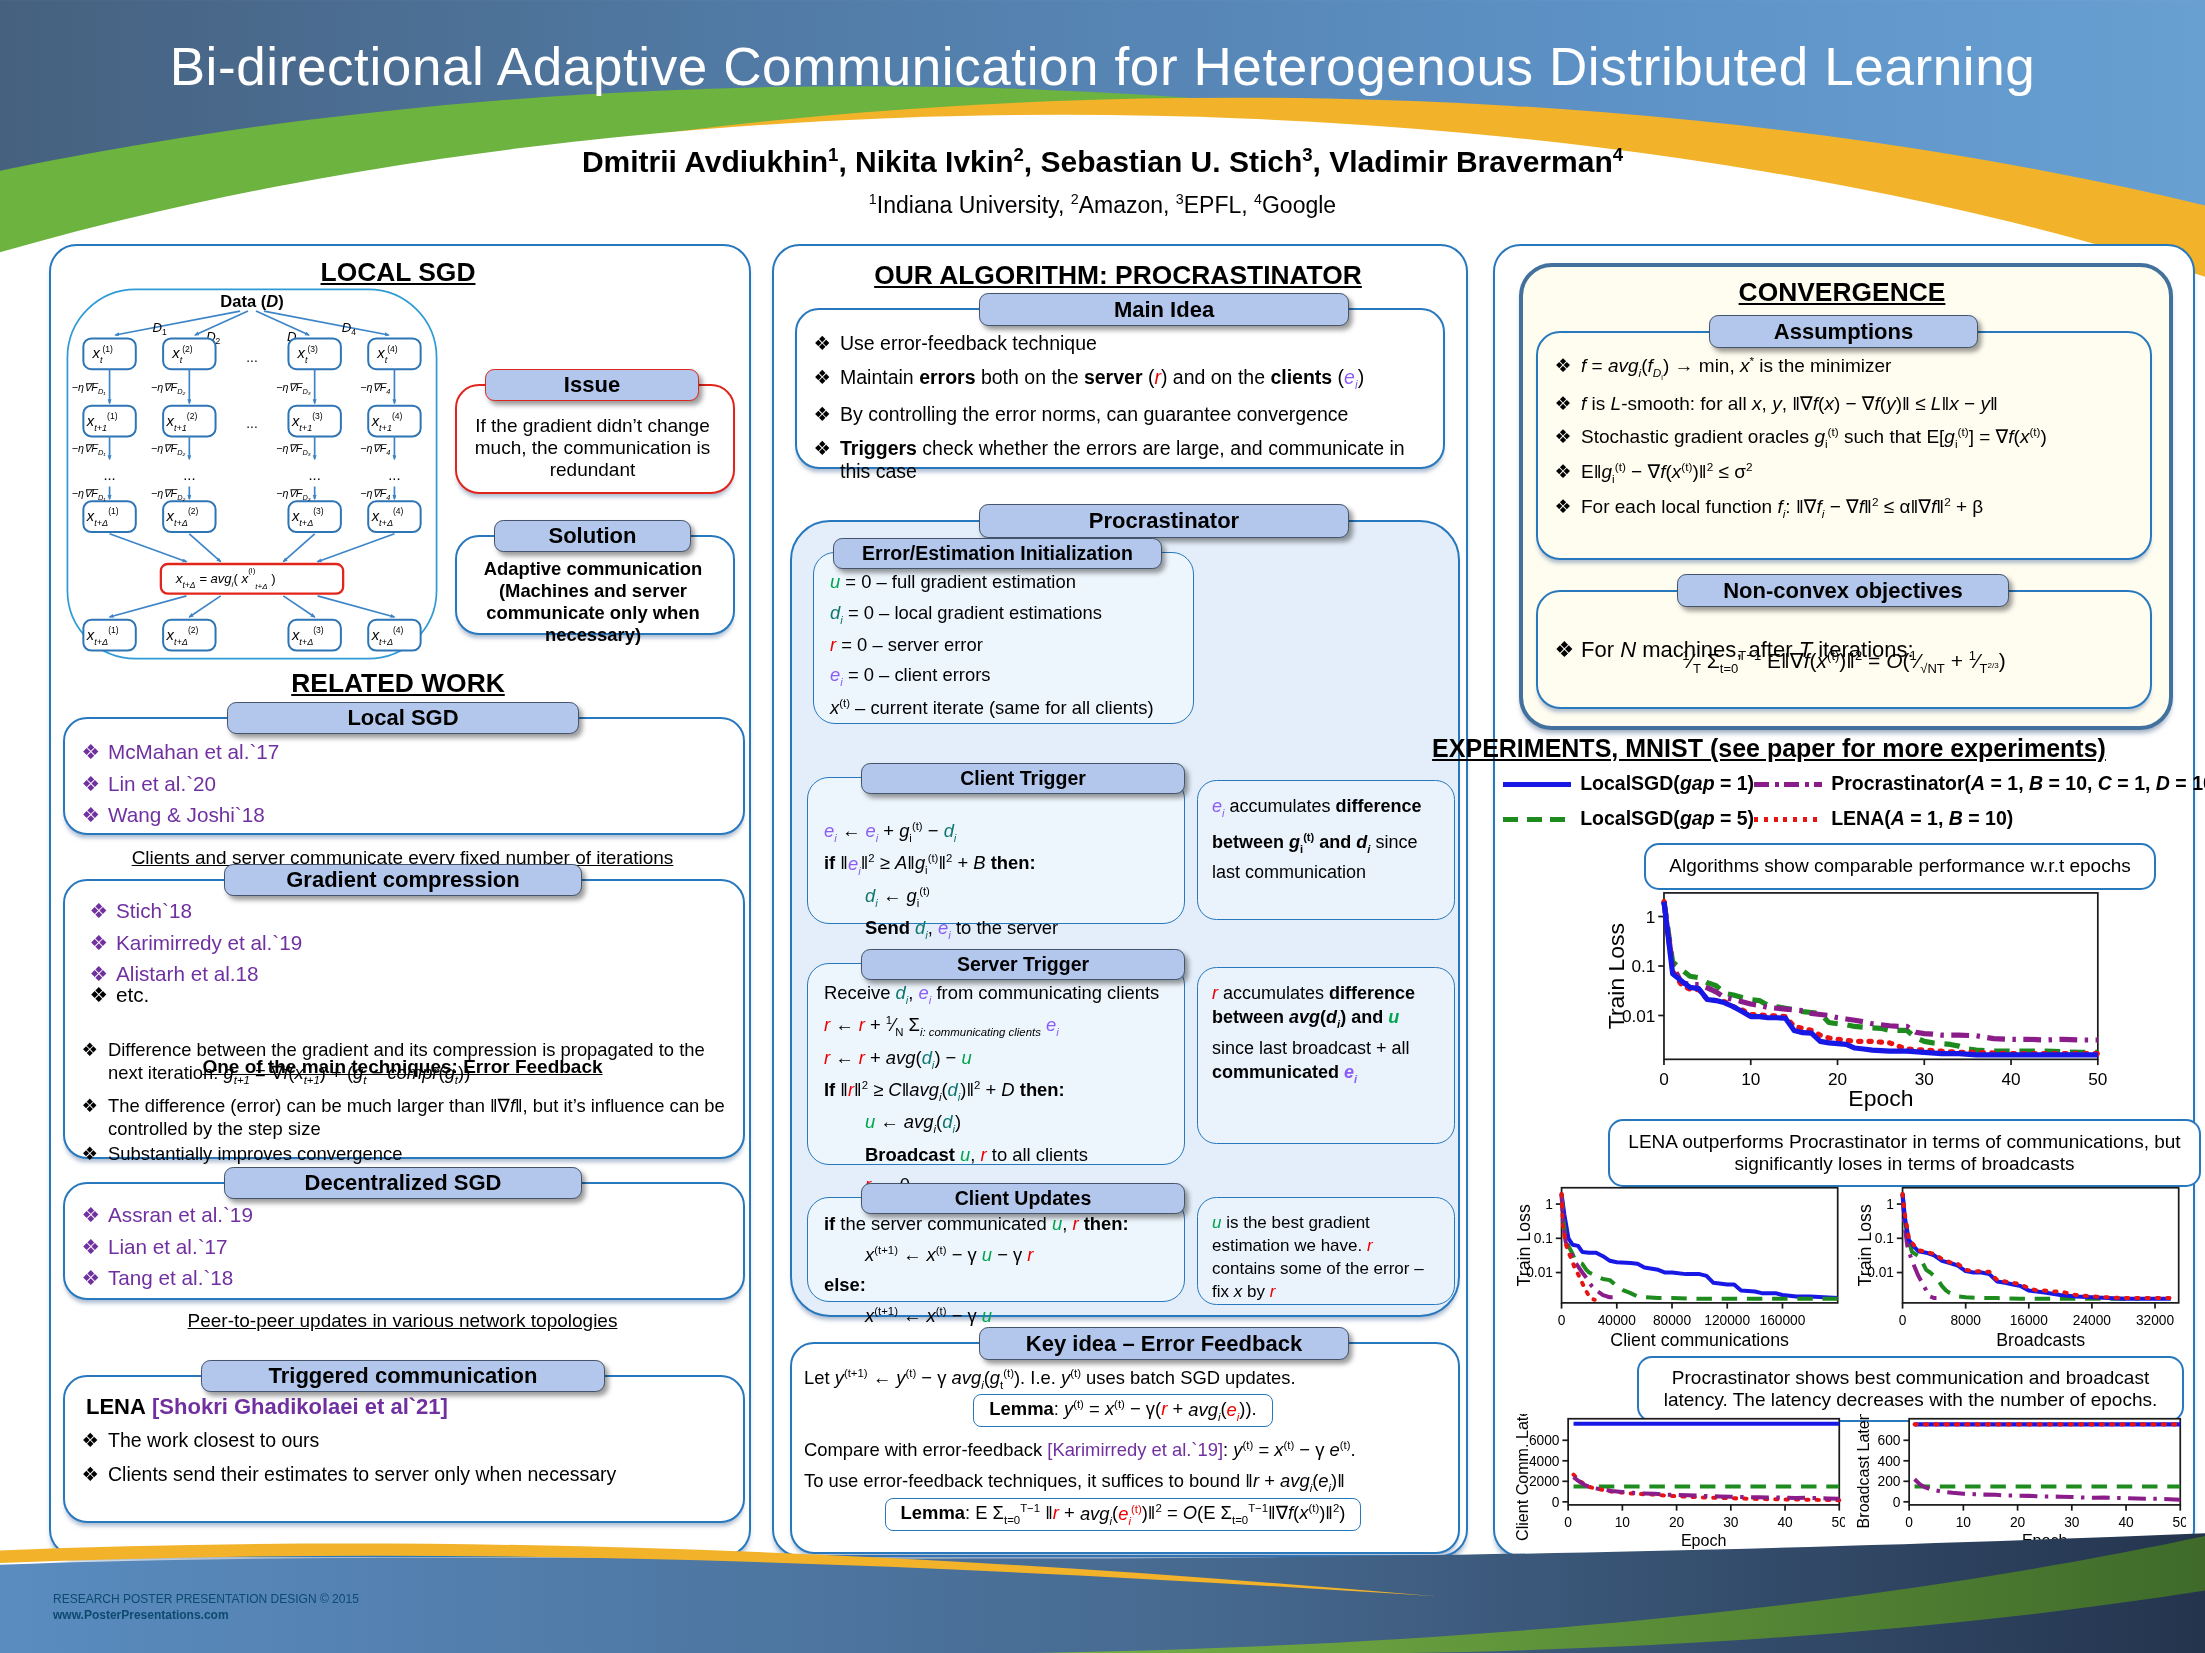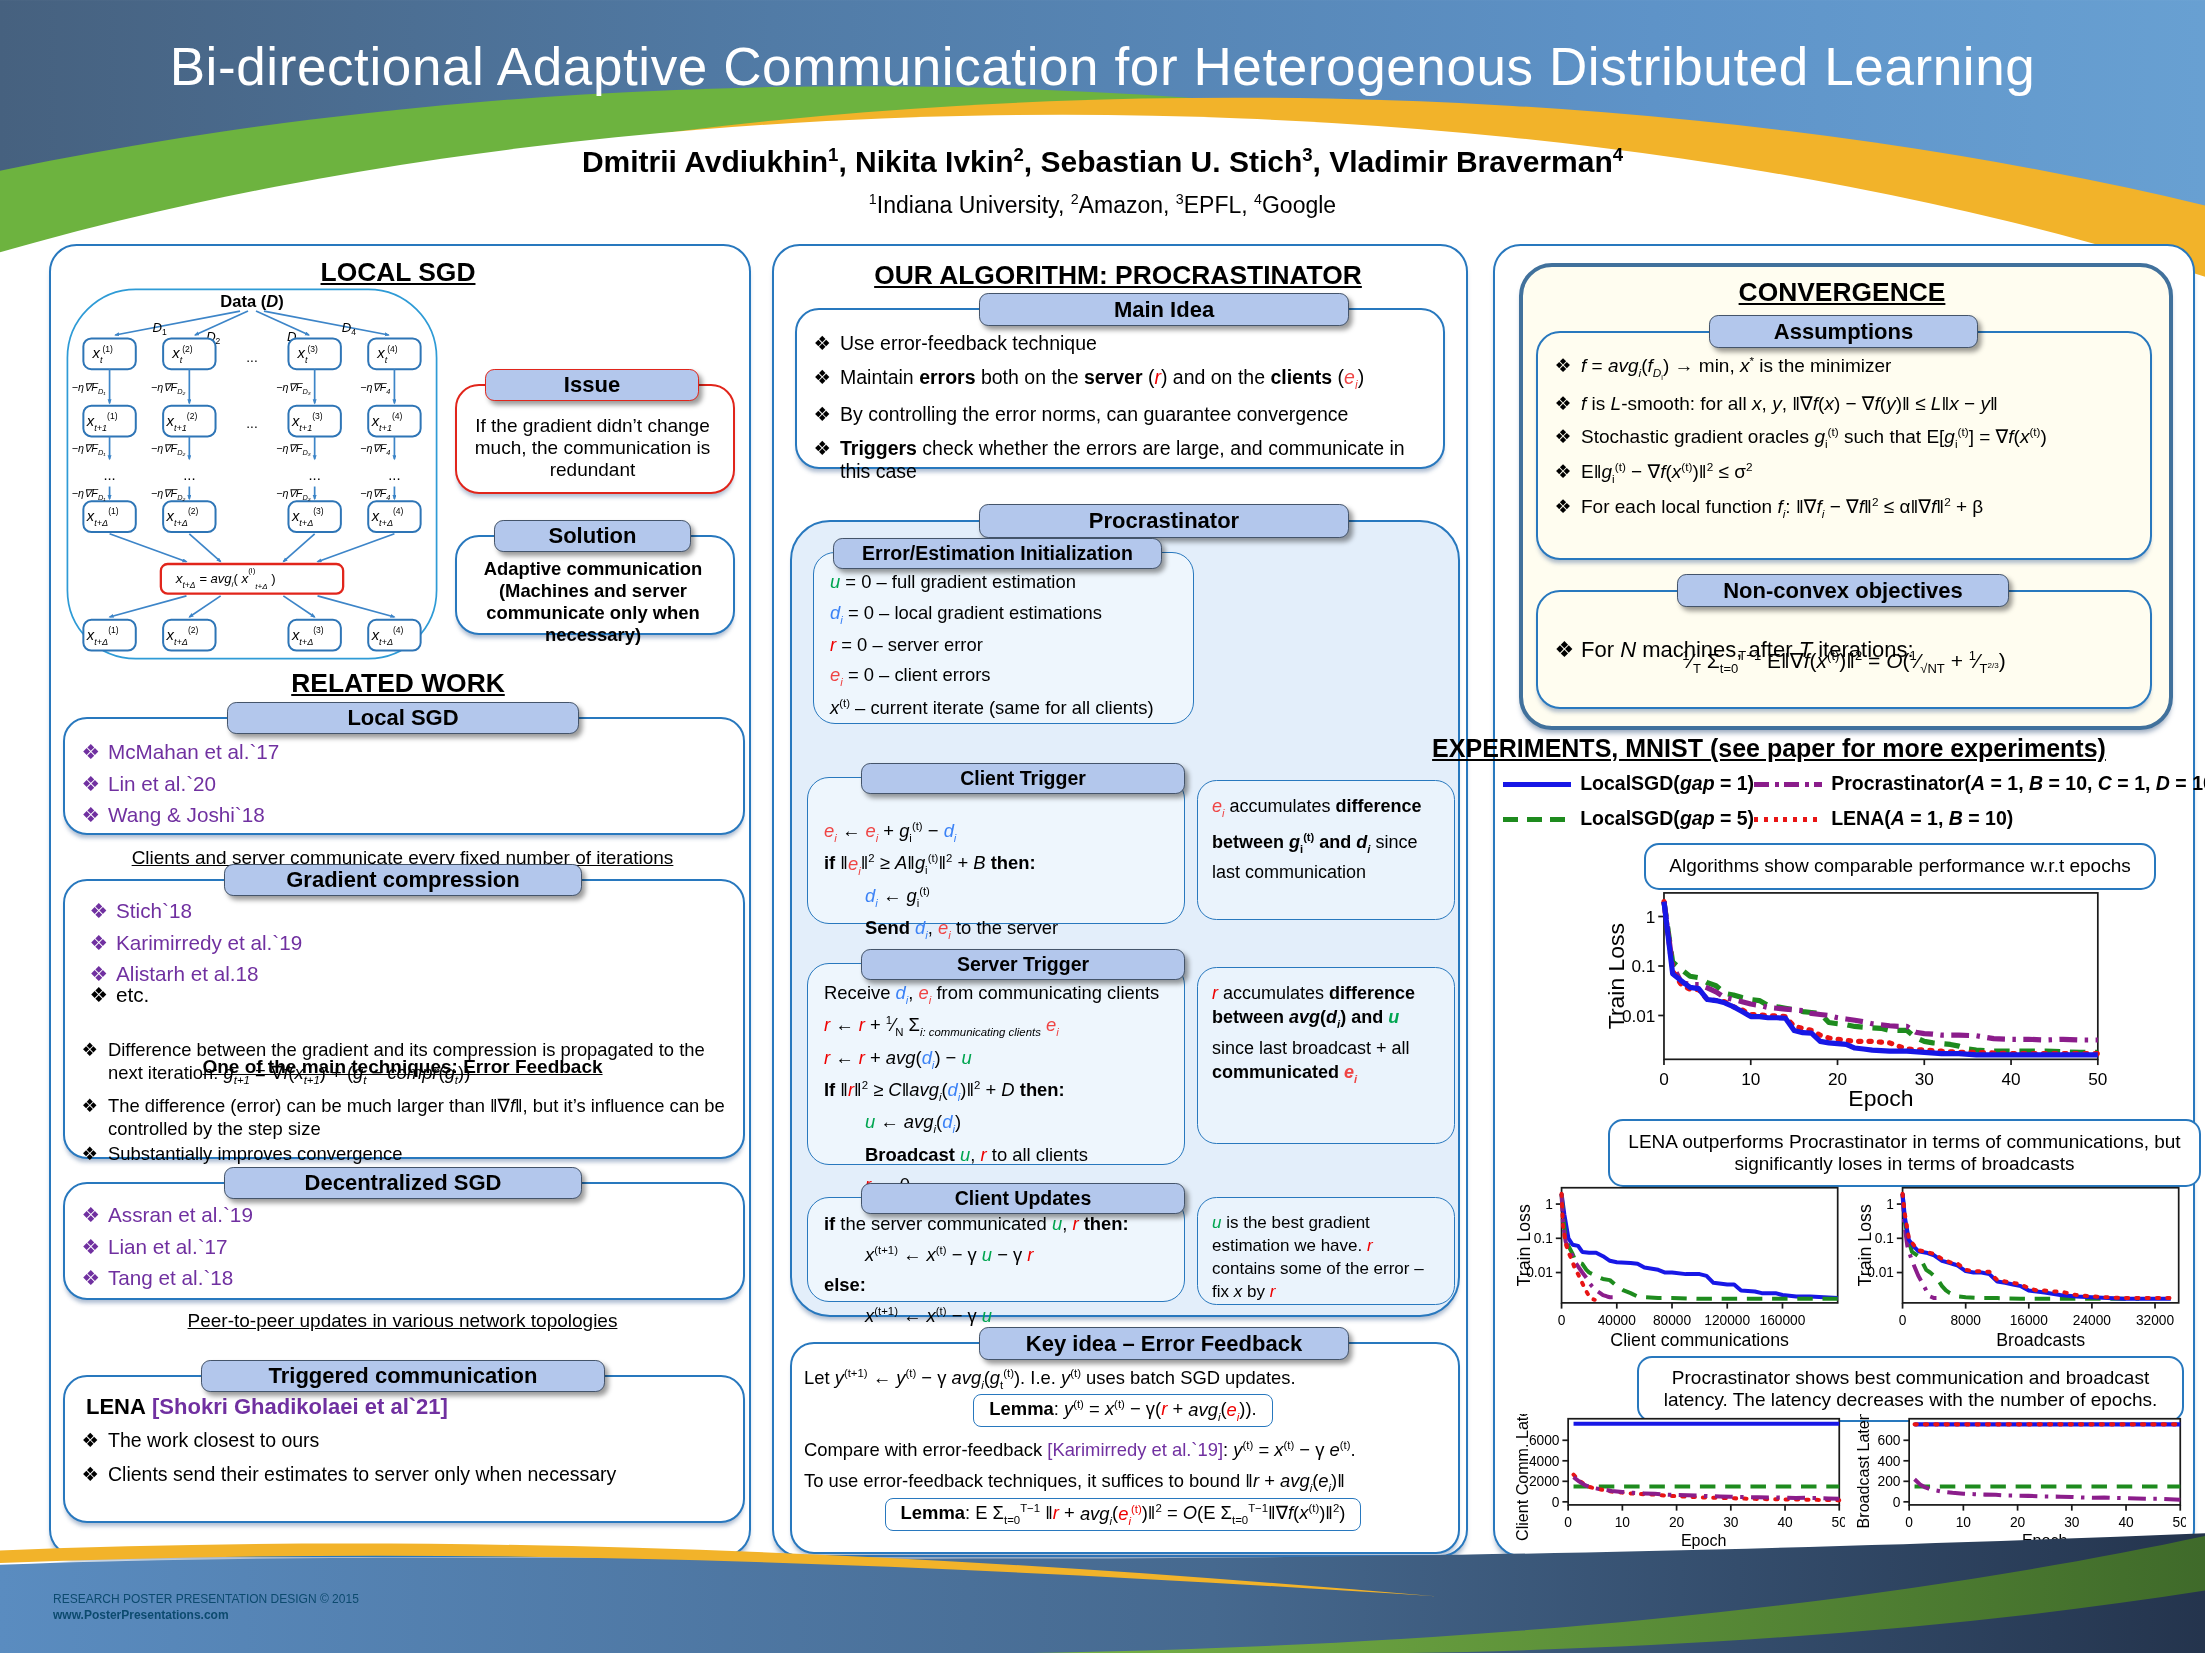--- a/index.html
+++ b/index.html
@@ -24,21 +24,21 @@
   .rbox.cream{background:#fffdf0;}
   .rbox.lblue{background:#e3eefa;border-radius:40px;}
   .rbox.inner{background:#eef6fd;border-width:1.7px;border-radius:22px;box-shadow:none;}
   .rbox.notebx{background:#eaf3fc;border-width:1.7px;border-radius:19.5px;box-shadow:none;}
   .bigframe{position:absolute;background:#fffdf0;border:4px solid #41719c;border-radius:33px;
     box-shadow:0 5.7px 5.2px -2.9px rgba(60,90,130,.5);}
   .note{position:absolute;background:#fff;border:2.3px solid #2878be;border-radius:15px;
     display:flex;align-items:center;justify-content:center;text-align:center;font-size:19px;padding:3.4px 11.5px;}
   .ctext{position:absolute;text-align:center;}
   .purple{color:#7030a0;}
-  .vu{color:#00a550;}.vd{color:#3b82f6;}.vr{color:#ee0000;}.ve{color:#ef4444;text-align:center;}
+  .vu{color:#00a550;}.vd{color:#0f766e;}.vr{color:#ee0000;}.ve{color:#8b5cf6;text-align:center;}
   sub{font-size:62%;}sup{font-size:62%;}
   .bl{position:relative;padding-left:30px;}
   .bl::before{content:"\2756";position:absolute;left:3.4px;top:0;}
   .plist .bl{color:#7030a0;font-size:20.7px;margin-bottom:7.5px;}
   .klist .bl{font-size:19.5px;margin-bottom:11px;}
   .blist .bl{font-size:18.4px;line-height:23px;margin-bottom:2.3px;}
   .alist .bl{font-size:19px;margin-bottom:9.8px;}
   .uline{text-decoration:underline;margin-top:44px;}
   .mline{font-size:18.4px;margin-bottom:8.6px;}
   .ind{padding-left:41px;}

